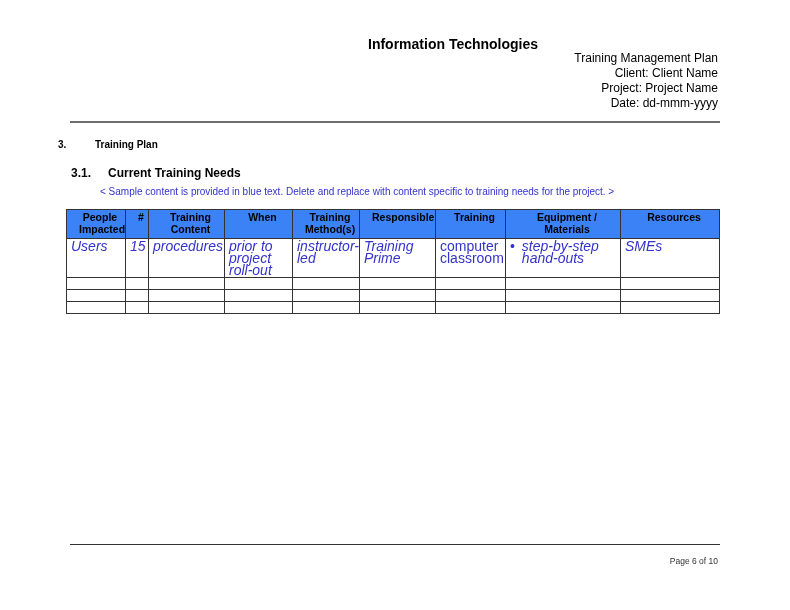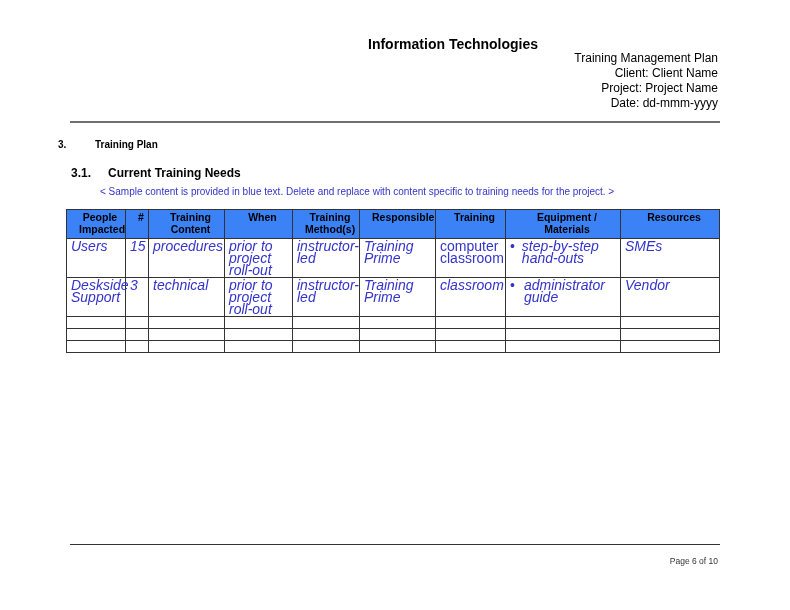--- a/index.html
+++ b/index.html
@@ -82,36 +82,20 @@
       <td>Training Prime</td>
       <td class="plain">computer classroom</td>
       <td>
           <div class="eq">
             <span class="bullet">•</span>
             <span>step-by-step hand-outs</span>
           </div>
         </td>
       <td>SMEs</td>
     </tr>
-    <tr class="data">
-      <td>Deskside Support</td>
-      <td>3</td>
-      <td>technical</td>
-      <td>prior to project roll-out</td>
-      <td>instructor-led</td>
-      <td>Training Prime</td>
-      <td>classroom</td>
-      <td>
-          <div class="eq">
-            <span class="bullet">•</span>
-            <span>administrator guide</span>
-          </div>
-        </td>
-      <td>Vendor</td>
-    </tr>
     <tr class="empty">
       <td></td>
         <td></td>
         <td></td>
         <td></td>
         <td></td>
         <td></td>
         <td></td>
         <td></td>
         <td></td>

